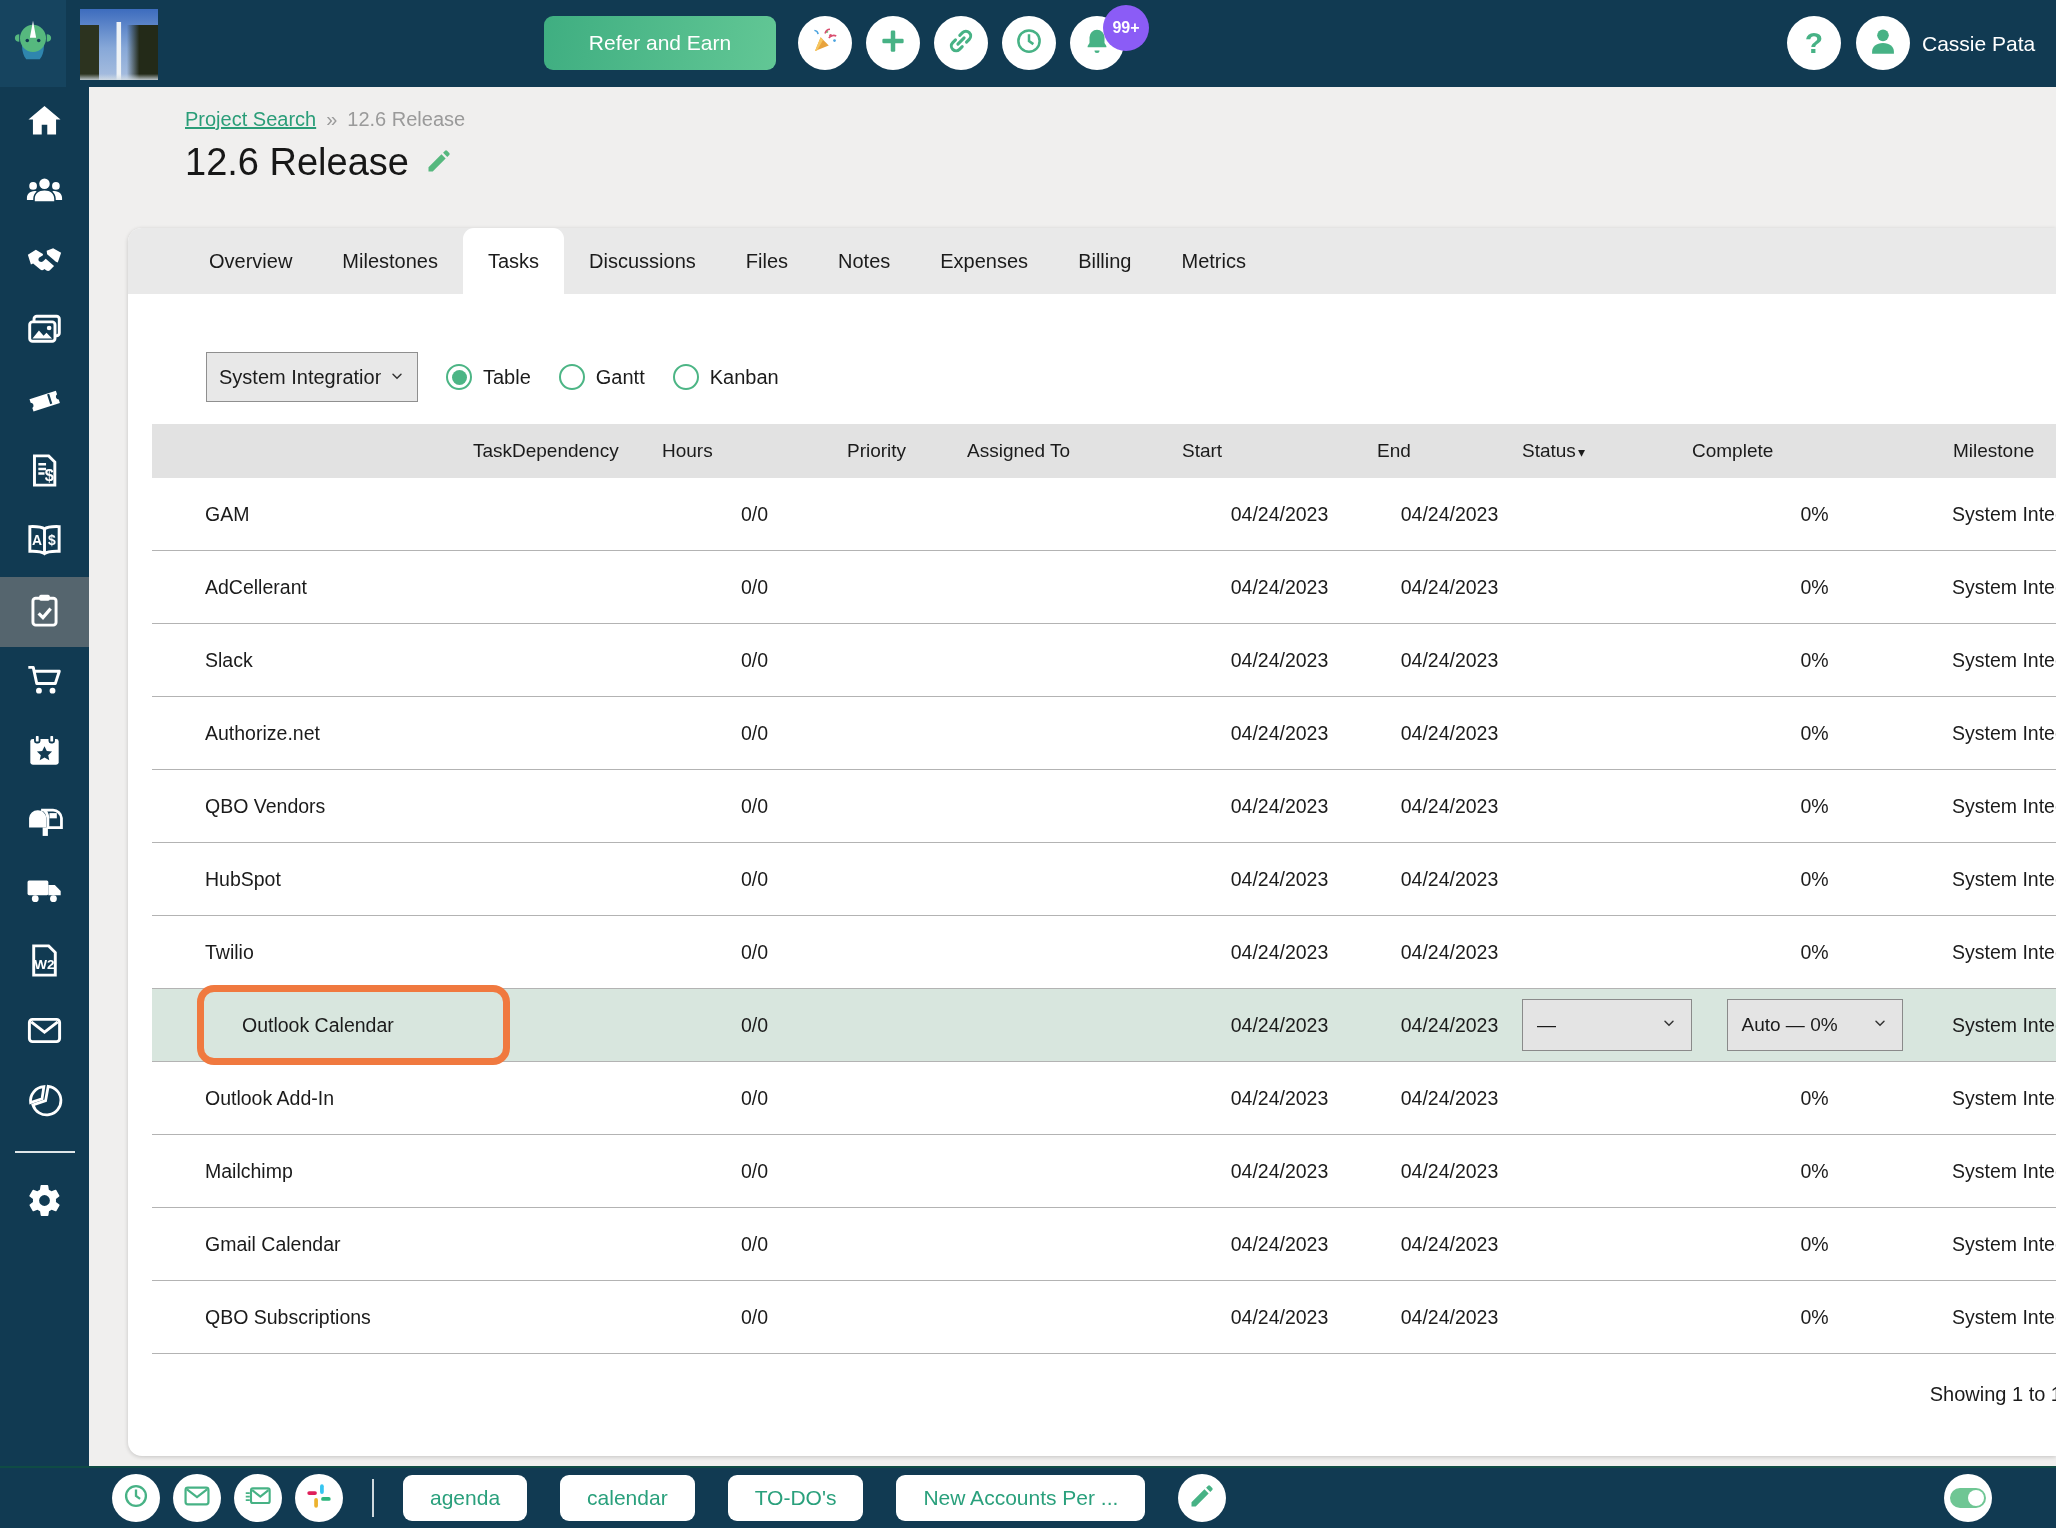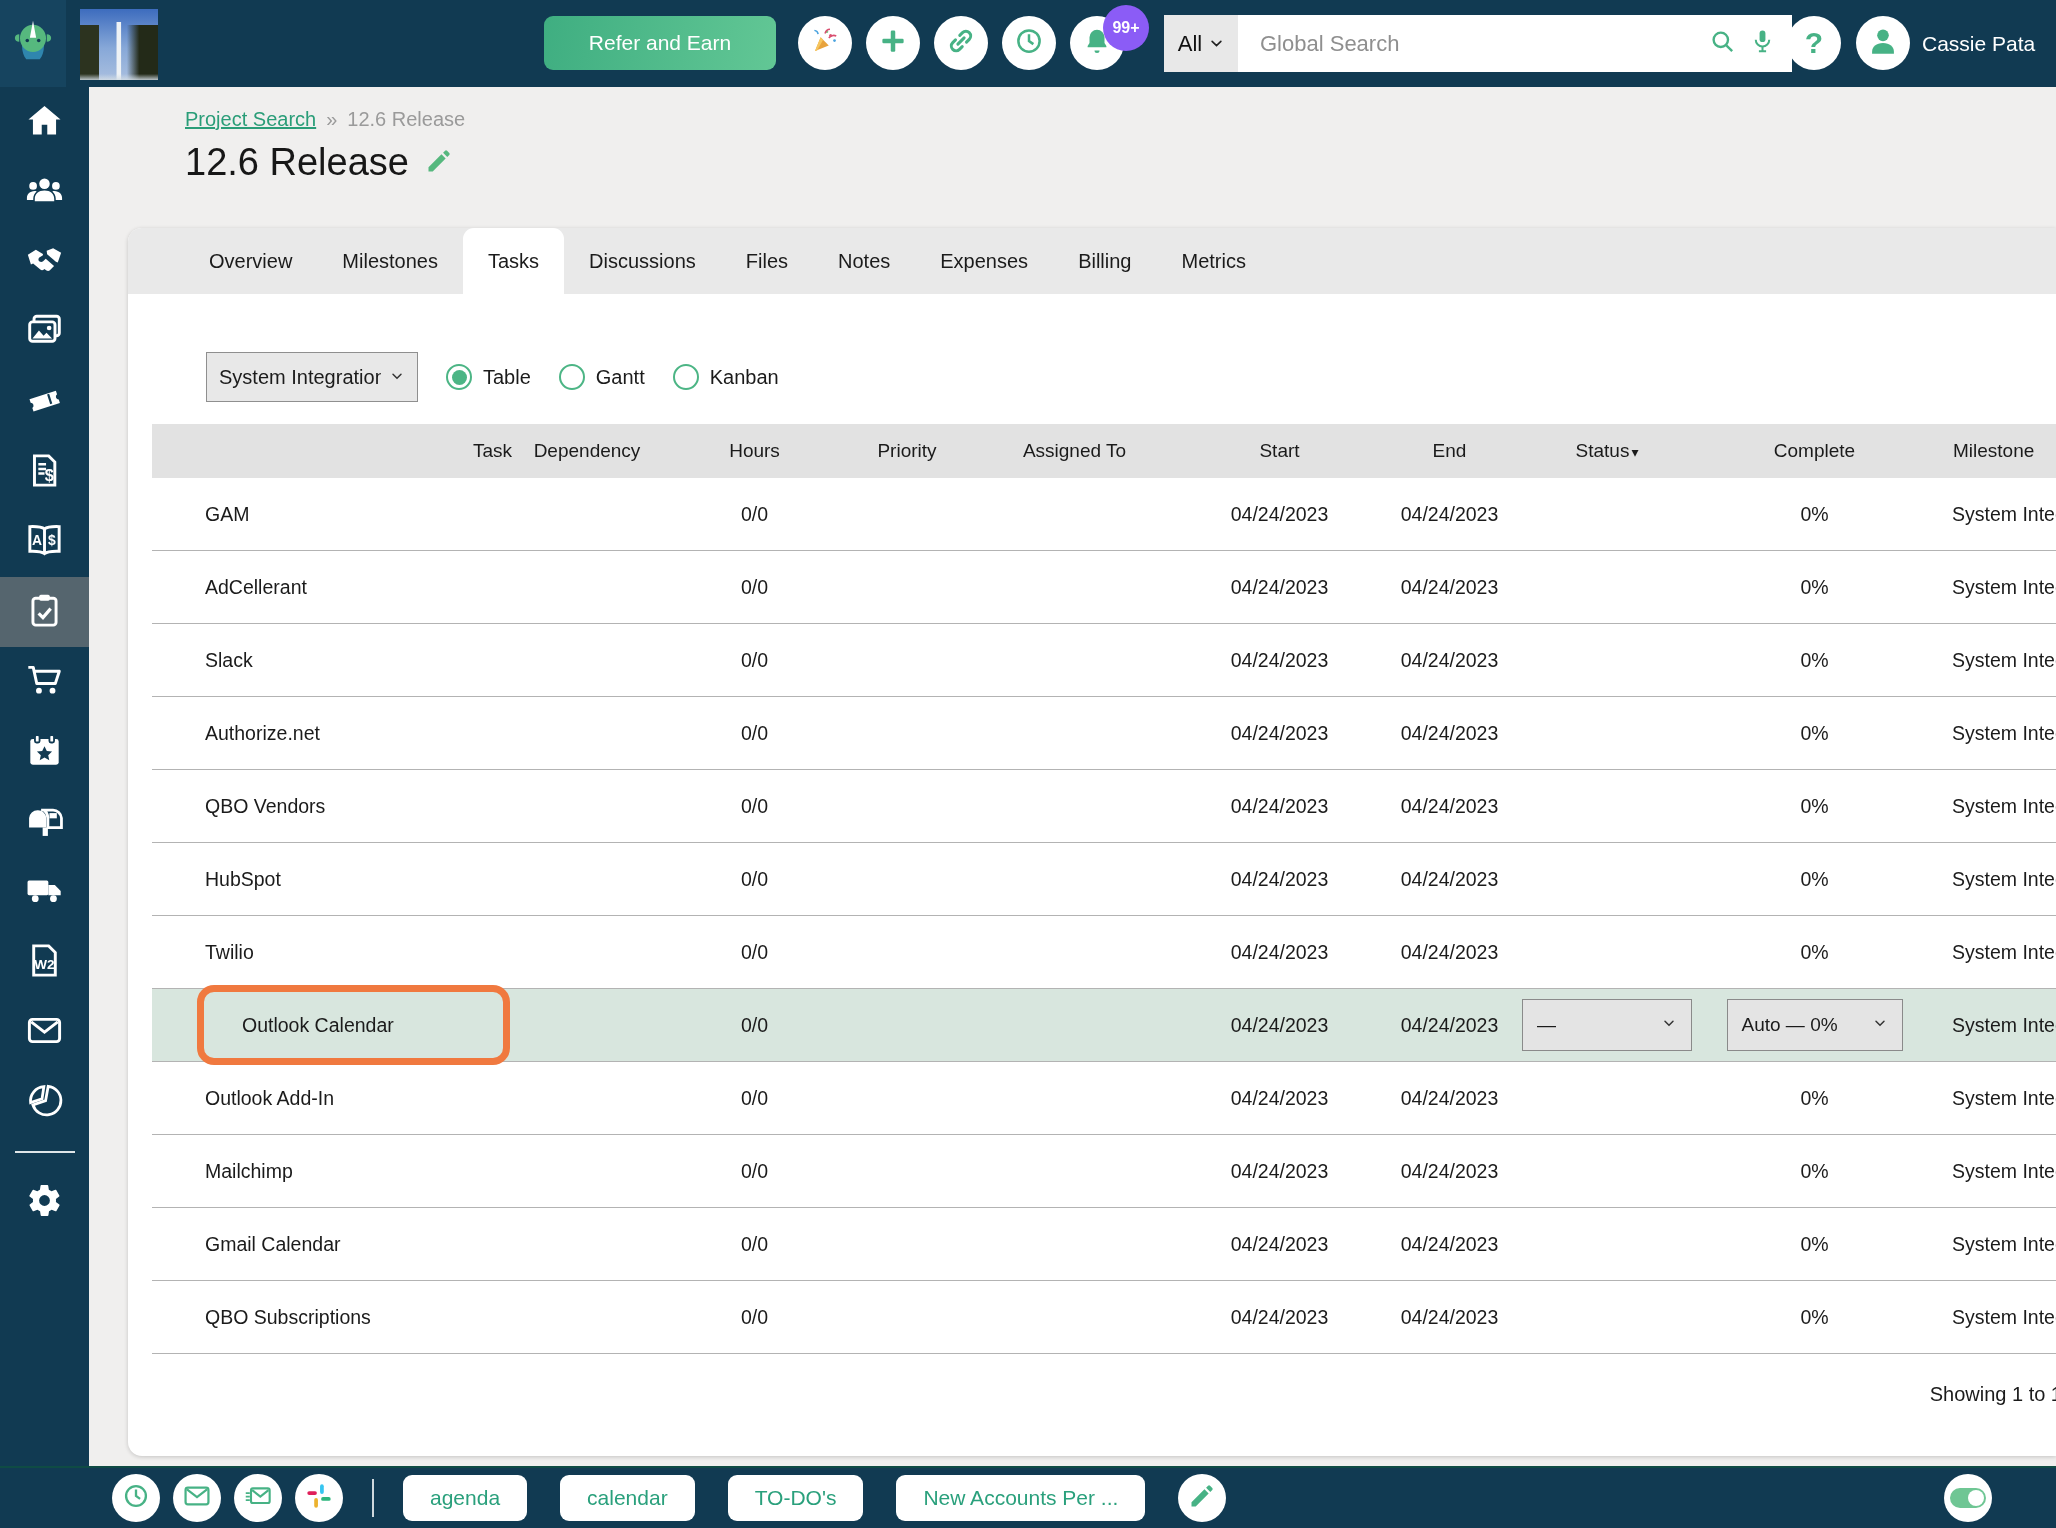--- a/index.html
+++ b/index.html
@@ -71,21 +71,21 @@
   .milestone-select svg,.row-select svg{width:16px;height:16px;flex:none;}
   .radio-group{display:flex;gap:28px;}
   .radio-option{display:flex;align-items:center;gap:11px;font-size:20px;cursor:pointer;}
   .radio{width:26px;height:26px;border:2.5px solid #4cb585;border-radius:50%;box-sizing:border-box;
      display:flex;align-items:center;justify-content:center;}
   .radio.checked::after{content:"";width:15px;height:15px;border-radius:50%;background:#4cb585;}
   
   .task-table{width:2160px;}
   .thead,.trow{display:grid;grid-template-columns:360px 150px 185px 120px 215px 195px 145px 170px 245px 370px;}
   .thead{background:#e2e2e2;height:54px;align-items:center;font-size:19px;}
-  .hcell{text-align:center;}
+  .hcell{text-align:left;}
   .hcell.first{text-align:right;padding-left:14px;}
   .hcell.last{text-align:left;padding-left:16px;}
   .hcell .sort{font-size:14px;margin-left:2px;}
   .trow{height:72px;align-items:center;border-bottom:1px solid #b3b3b3;position:relative;font-size:19.5px;}
   .trow.hl{background:#d8e6de;}
   .cell{text-align:center;}
   .cell.task{text-align:left;padding-left:53px;}
   .cell.milestone{text-align:left;padding-left:15px;white-space:nowrap;}
   .hl .cell.task{padding-left:0;height:72px;}
   .hl-box{position:absolute;left:45px;top:-4px;height:80px;width:313px;border:7px solid #f0793f;
@@ -159,46 +159,20 @@
           </svg></span>
       </div>
       <div class="circle-btn">
         <span><svg viewBox="0 0 24 24" fill="currentColor">
             <path d="M12 3a6 6 0 0 0-6 6v4.5L4.5 16v1h15v-1L18 13.5V9a6 6 0 0 0-6-6z"></path>
             <path d="M10 19.5a2 2 0 0 0 4 0z"></path>
           </svg></span>
         <span class="badge">99+</span>
       </div>
     </div>
-  <div class="search-group">
-    <div class="scope-select">
-      <span>All</span>
-      <span>
-        <svg viewBox="0 0 24 24" fill="none" stroke="#222" stroke-width="2.6" stroke-linecap="round">
-            <path d="m5 8.5 7 7 7-7"></path>
-          </svg>
-      </span>
-    </div>
-    <div class="search-wrap">
-      <input type="text" placeholder="Global Search" style="">
-      <span>
-        <svg viewBox="0 0 24 24" width="27" height="27" fill="none" stroke="currentColor" stroke-width="2.1">
-            <circle cx="10.5" cy="10.5" r="6.4"></circle>
-            <path d="m15.4 15.4 5.2 5.2"></path>
-          </svg>
-      </span>
-      <span>
-        <svg viewBox="0 0 24 24" width="27" height="27" fill="currentColor">
-            <rect x="9.4" y="2.3" width="5.2" height="10.2" rx="2.6"></rect>
-            <path d="M6 10.5a6 6 0 0 0 12 0" fill="none" stroke="currentColor" stroke-width="1.8"></path>
-            <path d="M12 16.5v3.2M8.8 20.6h6.4" stroke="currentColor" stroke-width="1.8" fill="none"></path>
-          </svg>
-      </span>
-    </div>
-  </div>
   <div class="circle-btn help-btn">
     <span>?</span>
   </div>
   <div class="circle-btn avatar-btn">
     <span>
       <svg viewBox="0 0 24 24" width="34" height="34" fill="currentColor">
           <circle cx="12" cy="8" r="4.1"></circle>
           <path d="M12 13.4c-4.7 0-7.7 2.6-7.7 6.1V21h15.4v-1.5c0-3.5-3-6.1-7.7-6.1z"></path>
         </svg>
     </span>

